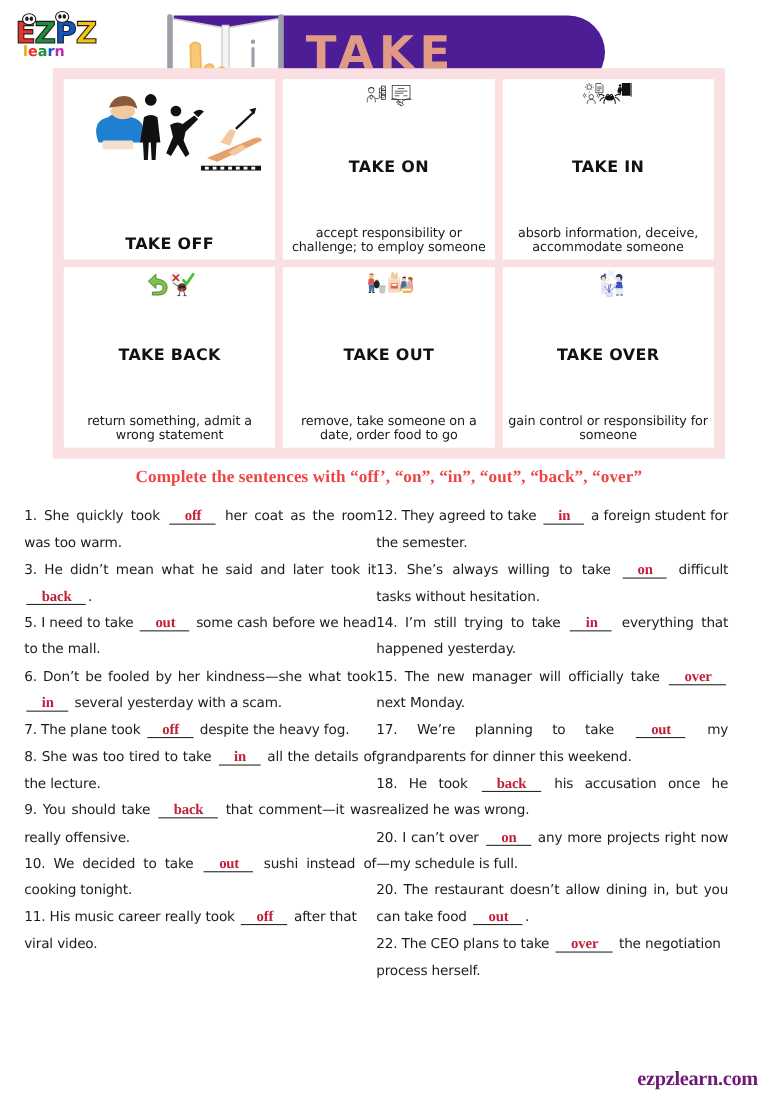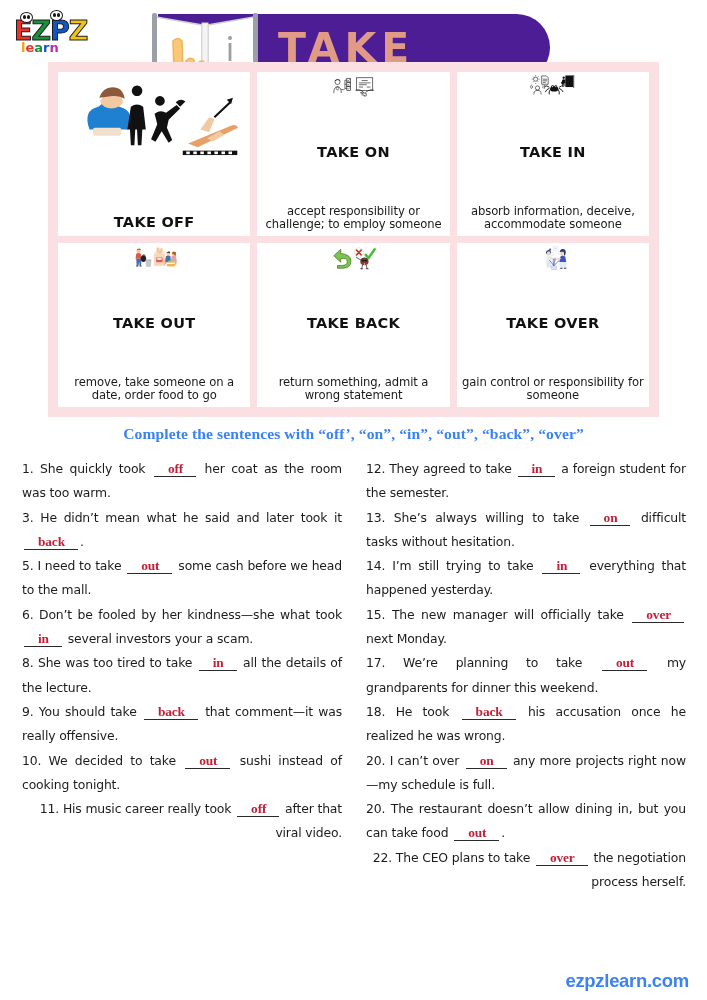--- a/index.html
+++ b/index.html
@@ -93,58 +93,58 @@
     font-family: "DejaVu Sans", sans-serif;
     font-size: 11.6px; color: #1a1a1a; text-align: center;
     line-height: 1.12; letter-spacing: -.1px;
   }
 
   
   .instruction {
     position: absolute; left: 0; top: 425px; width: 707px;
     text-align: center;
     font-family: "Liberation Serif", serif;
-    font-weight: bold; font-size: 15.6px; color: #3b82f6;
+    font-weight: bold; font-size: 15.6px; color: #ef4444;
     letter-spacing: .1px;
   }
 
   
   .cols {
     position: absolute; left: 22px; top: 457px;
     width: 665px; height: 535px;
-    display: flex; gap: 24px;
+    display: flex; 
   }
   .col { width: 320px; }
   .sentence {
     font-family: "DejaVu Sans", sans-serif;
     font-size: 12.4px;
     line-height: 24.3px;
     color: #1c1c1c;
     text-align: justify;
     text-justify: inter-word;
     margin-bottom: 0px;
     letter-spacing: -.15px;
   }
-  .sentence:last-child { text-align: right; }
+  .sentence:last-child { text-align: left; }
   .blank {
     font-family: "Liberation Serif", serif;
     font-weight: bold;
     font-size: 13.4px;
     color: #c0213a;
     border-bottom: 1.3px solid #2a2a2a;
     padding: 0 13px 0 14px;
     margin: 0 2px;
     white-space: nowrap;
   }
 
   
   .footer {
     position: absolute; right: 18px; bottom: 8px;
-    font-family: Liberation Sans, sans-serif;
-    font-weight: bold; font-size: 18.5px; color: #3b82f6;
+    font-family: Liberation Serif, serif;
+    font-weight: bold; font-size: 18.5px; color: #701a75;
     letter-spacing: -.3px;
   }
 </style>
 </head>
 <body>
 
 <div class="page">
 
   <div class="logo">
     <div class="eye e1"></div>
@@ -293,20 +293,46 @@
           </svg>
         </div>
         <div class="card-title">TAKE IN</div>
         <div class="card-def">absorb information, deceive, accommodate someone</div>
       </div>
 
       <div class="card">
         <div class="card-art">
           <svg viewBox="0 0 195 108" preserveAspectRatio="xMidYMid meet">
 
+            <path d="M44 14 L14 42 L44 70 L44 54 Q72 50 72 68 Q72 84 48 84 L30 84 L30 96 L52 96 Q88 96 88 66 Q88 36 44 32 Z" fill="#7dc24b" stroke="#3f6f1f" stroke-width="3" stroke-linejoin="round"></path>
+
+            <circle cx="122" cy="28" r="20" fill="#fff" stroke="#c9c9c9" stroke-width="2"></circle>
+            <path d="M112 18 l20 20 M132 18 l-20 20" stroke="#c0392b" stroke-width="7" stroke-linecap="round"></path>
+
+            <path d="M152 38 l12 14 26 -38" stroke="#4bbd3a" stroke-width="11" fill="none" stroke-linecap="round" stroke-linejoin="round"></path>
+
+            <path d="M110 48 L132 62" stroke="#222" stroke-width="3"></path>
+            <ellipse cx="146" cy="68" rx="18" ry="15" fill="#8b3a3a"></ellipse>
+            <path d="M128 62 q18 -16 36 0 -6 -12 -18 -12 -12 0 -18 12z" fill="#3a2420"></path>
+            <rect x="134" y="60" width="24" height="6" rx="3" fill="#222"></rect>
+            <circle cx="139" cy="63" r="5" fill="#222"></circle>
+              <circle cx="153" cy="63" r="5" fill="#222"></circle>
+            <path d="M144 74 l4 0 -1 10 -2 0z" fill="#e8d5a0"></path>
+            <path d="M138 82 l-4 18 M154 82 l4 18" stroke="#222" stroke-width="3"></path>
+            <path d="M128 98 h12 M152 98 h12" stroke="#222" stroke-width="3"></path>
+          </svg>
+        </div>
+        <div class="card-title">TAKE BACK</div>
+        <div class="card-def">return something, admit a wrong statement</div>
+      </div>
+
+      <div class="card">
+        <div class="card-art">
+          <svg viewBox="0 0 195 108" preserveAspectRatio="xMidYMid meet">
+
             <circle cx="30" cy="22" r="9" fill="#f2c9a0"></circle>
             <path d="M21 18 q5 -10 16 -6 4 2 3 6 -9 -4 -19 0z" fill="#b5651d"></path>
             <path d="M20 33 q10 -6 20 0 l3 22 -26 0z" fill="#e2574c"></path>
             <path d="M20 55 h23 l-2 30 -7 0 -1 -18 -3 18 -8 0z" fill="#4a6fa5"></path>
             <rect x="19" y="84" width="10" height="4" rx="2" fill="#333"></rect>
             <rect x="34" y="84" width="10" height="4" rx="2" fill="#333"></rect>
             <path d="M44 42 q14 -6 18 6 4 14 -6 20 -12 4 -16 -8 -3 -12 4 -18z" fill="#222"></path>
             <path d="M46 40 q8 -6 14 2" stroke="#222" stroke-width="3" fill="none"></path>
             <path d="M62 62 h22 l-3 26 -16 0z" fill="#c8c8c8" stroke="#9c9c9c" stroke-width="1.6"></path>
             <rect x="60" y="58" width="26" height="5" rx="2" fill="#b4b4b4"></rect>
@@ -330,46 +356,20 @@
             <path d="M152 78 h38 l-2 10 -34 0z" fill="#f0b35c"></path>
           </svg>
         </div>
         <div class="card-title">TAKE OUT</div>
         <div class="card-def">remove, take someone on a date, order food to go</div>
       </div>
 
       <div class="card">
         <div class="card-art">
           <svg viewBox="0 0 195 108" preserveAspectRatio="xMidYMid meet">
-
-            <path d="M44 14 L14 42 L44 70 L44 54 Q72 50 72 68 Q72 84 48 84 L30 84 L30 96 L52 96 Q88 96 88 66 Q88 36 44 32 Z" fill="#7dc24b" stroke="#3f6f1f" stroke-width="3" stroke-linejoin="round"></path>
-
-            <circle cx="122" cy="28" r="20" fill="#fff" stroke="#c9c9c9" stroke-width="2"></circle>
-            <path d="M112 18 l20 20 M132 18 l-20 20" stroke="#c0392b" stroke-width="7" stroke-linecap="round"></path>
-
-            <path d="M152 38 l12 14 26 -38" stroke="#4bbd3a" stroke-width="11" fill="none" stroke-linecap="round" stroke-linejoin="round"></path>
-
-            <path d="M110 48 L132 62" stroke="#222" stroke-width="3"></path>
-            <ellipse cx="146" cy="68" rx="18" ry="15" fill="#8b3a3a"></ellipse>
-            <path d="M128 62 q18 -16 36 0 -6 -12 -18 -12 -12 0 -18 12z" fill="#3a2420"></path>
-            <rect x="134" y="60" width="24" height="6" rx="3" fill="#222"></rect>
-            <circle cx="139" cy="63" r="5" fill="#222"></circle>
-              <circle cx="153" cy="63" r="5" fill="#222"></circle>
-            <path d="M144 74 l4 0 -1 10 -2 0z" fill="#e8d5a0"></path>
-            <path d="M138 82 l-4 18 M154 82 l4 18" stroke="#222" stroke-width="3"></path>
-            <path d="M128 98 h12 M152 98 h12" stroke="#222" stroke-width="3"></path>
-          </svg>
-        </div>
-        <div class="card-title">TAKE BACK</div>
-        <div class="card-def">return something, admit a wrong statement</div>
-      </div>
-
-      <div class="card">
-        <div class="card-art">
-          <svg viewBox="0 0 195 108" preserveAspectRatio="xMidYMid meet">
             <circle cx="108" cy="10" r="11" fill="none" stroke="#b9c4e8" stroke-width="1.6"></circle>
             <path d="M104 10 h8 M108 6 v8" stroke="#8fa0d8" stroke-width="1.6"></path>
             <circle cx="84" cy="16" r="5" fill="#4c5fc4"></circle>
             <rect x="86" y="28" width="12" height="12" rx="2" fill="none" stroke="#b9c4e8" stroke-width="1.6"></rect>
             <rect x="118" y="24" width="10" height="10" rx="2" fill="none" stroke="#b9c4e8" stroke-width="1.6"></rect>
 
             <path d="M66 28 q3 -12 13 -11 9 1 9 12 -2 9 -11 9 -9 0 -11 -10z" fill="#2b3a67"></path>
             <ellipse cx="78" cy="32" rx="8" ry="9" fill="#f2d3c0"></ellipse>
             <path d="M70 44 q10 -7 18 0 l3 22 -24 0z" fill="#e9ecf5"></path>
             <path d="M88 52 q12 2 18 8" stroke="#f2d3c0" stroke-width="6" fill="none" stroke-linecap="round"></path>
@@ -393,21 +393,22 @@
     </div>
   </div>
 
   <div class="instruction">Complete the sentences with  “off’, “on”, “in”, “out”, “back”, “over”</div>
 
   <div class="cols">
     <div class="col" id="col-left">
         <div class="sentence"><span>1.</span> <span>She quickly took</span> <span class="blank">off</span> <span>her coat as the room was too warm.</span></div>
         <div class="sentence"><span>3.</span> <span>He didn’t mean what he said and later took it</span> <span class="blank">back</span><span>.</span></div>
         <div class="sentence"><span>5.</span> <span>I need to take</span> <span class="blank">out</span> <span>some cash before we head to the mall.</span></div>
-        <div class="sentence"><span>6.</span> <span>Don’t be fooled by her kindness—she what took</span> <span class="blank">in</span> <span>several investors your a scam.</span></div>
+        <div class="sentence"><span>6.</span> <span>Don’t be fooled by her kindness—she what took</span> <span class="blank">in</span> <span>several yesterday with a scam.</span></div>
+        <div class="sentence"><span>7.</span> <span>The plane took</span> <span class="blank">off</span> <span>despite the heavy fog.</span></div>
         <div class="sentence"><span>8.</span> <span>She was too tired to take</span> <span class="blank">in</span> <span>all the details of the lecture.</span></div>
         <div class="sentence"><span>9.</span> <span>You should take</span> <span class="blank">back</span> <span>that comment—it was really offensive.</span></div>
         <div class="sentence"><span>10.</span> <span>We decided to take</span> <span class="blank">out</span> <span>sushi instead of cooking tonight.</span></div>
         <div class="sentence"><span>11.</span> <span>His music career really took</span> <span class="blank">off</span> <span>after that viral video.</span></div>
       </div>
     <div class="col" id="col-right">
         <div class="sentence"><span>12.</span> <span>They agreed to take</span> <span class="blank">in</span> <span>a foreign student for the semester.</span></div>
         <div class="sentence"><span>13.</span> <span>She’s always willing to take</span> <span class="blank">on</span> <span>difficult tasks without hesitation.</span></div>
         <div class="sentence"><span>14.</span> <span>I’m still trying to take</span> <span class="blank">in</span> <span>everything that happened yesterday.</span></div>
         <div class="sentence"><span>15.</span> <span>The new manager will officially take</span> <span class="blank">over</span> <span>next Monday.</span></div>

